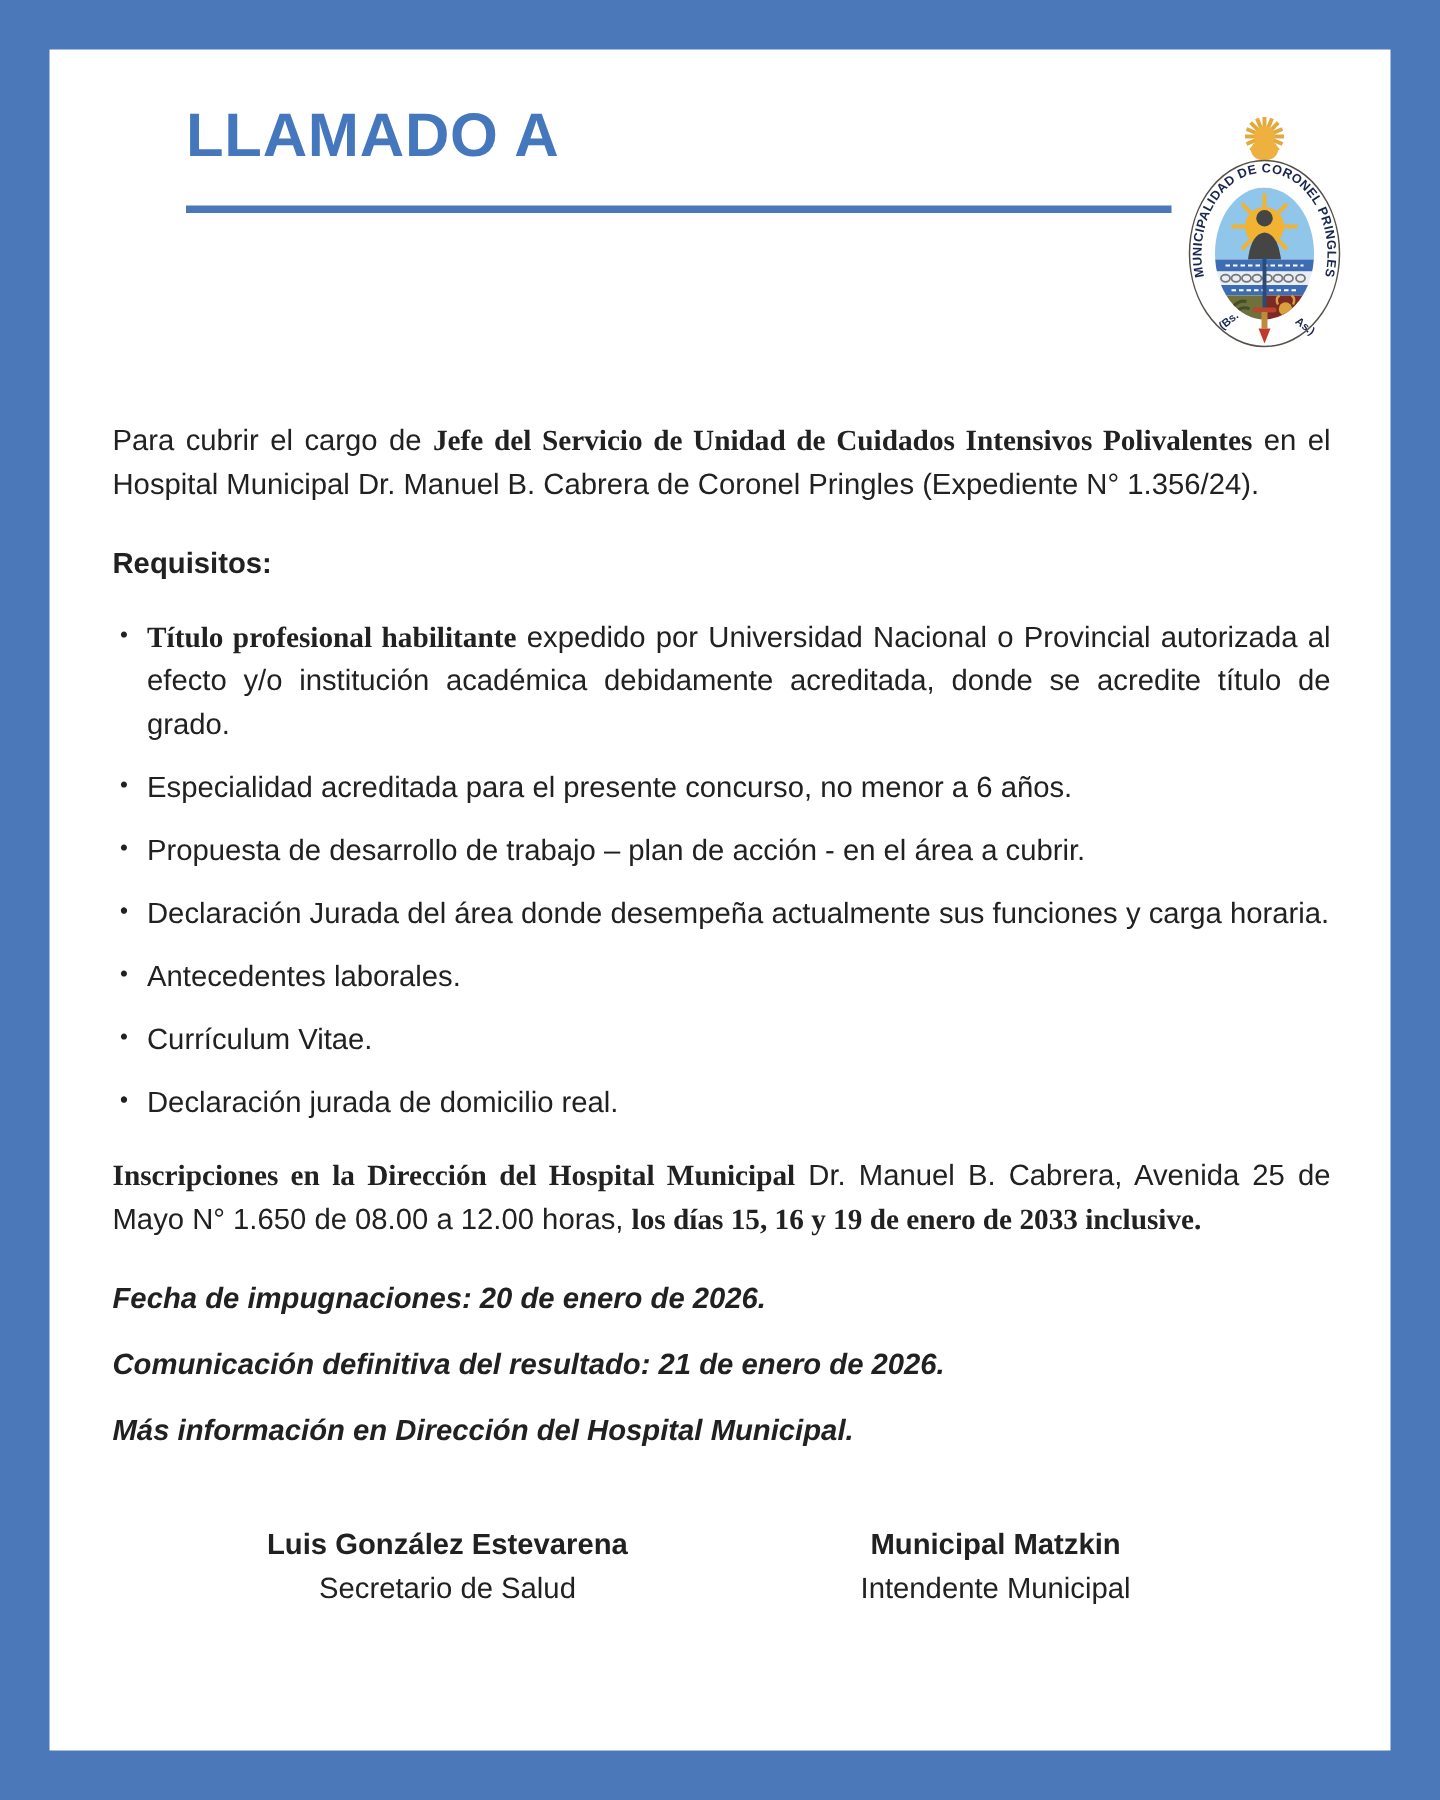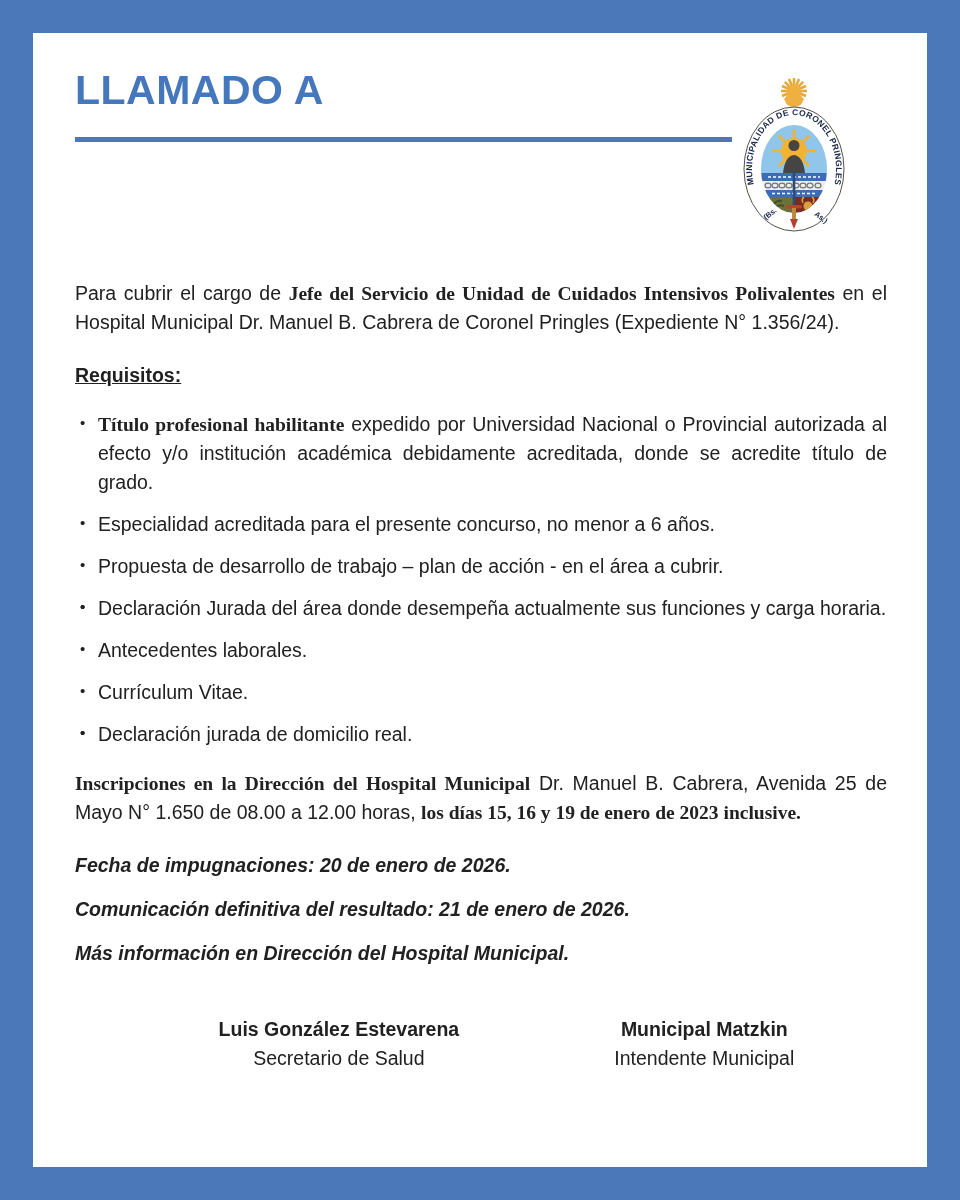--- a/index.html
+++ b/index.html
@@ -14,21 +14,21 @@
     left:33px;top:33px;right:33px;bottom:33px;
     background:#ffffff;
     padding:0 40px;
     box-sizing:border-box;
     color:#212121;
     overflow:hidden;
   }
   
   .header{
     display:flex;
-    justify-content:flex-start;
+    justify-content:flex-end;
     align-items:flex-start;
     margin-top:34px;
   }
   .title-block{
     color:#4577bd;
     font-weight:bold;
     font-size:41px;
     line-height:46px;
     letter-spacing:0.5px;
     margin-left:2px;
@@ -50,21 +50,20 @@
     font-size:19.5px;
     line-height:29px;
     text-align:justify;
     margin-left:2px;
   }
   .intro{margin-top:36px;}
   b, .b{font-weight:bold;font-family:Liberation Serif, serif;}
   .heading{
     font-weight:bold;
     margin-top:24px;
-    text-decoration:underline;
   }
   ul.reqs{
     list-style:none;
     margin:20px 0 0 0;
     padding:0;
   }
   ul.reqs li{
     position:relative;
     padding-left:23px;
     margin-bottom:13px;
@@ -78,21 +77,21 @@
   .inscriptions{margin-top:20px;}
   .date-line{
     font-weight:bold;
     margin-top:8px;
     line-height:36px;
     font-style:italic;
   }
   
   .signatures{
     display:flex;
-    justify-content:flex-end;
+    justify-content:center;
     margin-top:44px;
     text-align:center;
   }
   .sig{width:45%;}
   .sig .name{font-weight:bold;font-size:19.5px;line-height:29px;}
   .sig .role{font-size:19.5px;line-height:29px;}
 </style>
 </head>
 <body>
 
@@ -191,21 +190,21 @@
       <li><span class="bullet">•</span><b></b><span>Especialidad acreditada para el presente concurso, no menor a 6 años.</span></li>
       <li><span class="bullet">•</span><b></b><span>Propuesta de desarrollo de trabajo – plan de acción  - en el área a cubrir.</span></li>
       <li><span class="bullet">•</span><b></b></li>
       <li><span class="bullet">•</span><b></b><span>Declaración Jurada del área donde desempeña actualmente sus funciones y carga horaria.</span></li>
       <li><span class="bullet">•</span><b></b><span>Antecedentes laborales.</span></li>
       <li><span class="bullet">•</span><b></b><span>Currículum Vitae.</span></li>
       <li><span class="bullet">•</span><b></b></li>
       <li><span class="bullet">•</span><b></b><span>Declaración jurada de domicilio real.</span></li>
     </ul>
 
-    <p class="inscriptions"><b>Inscripciones en la Dirección del Hospital Municipal</b><span> Dr. Manuel B. Cabrera, Avenida 25 de Mayo N° 1.650 de 08.00 a 12.00 horas, </span><b>los días 15, 16 y 19 de enero de 2023 inclusive.</b></p>
+    <p class="inscriptions"><b>Inscripciones en la Dirección del Hospital Municipal</b><span> Dr. Manuel B. Cabrera, Avenida 25 de Mayo N° 1.650 de 08.00 a 12.00 horas, </span><b>los días 15, 16 y 19 de enero de 2033 inclusive.</b></p>
 
     <div class="date-line">Fecha de impugnaciones: 20 de enero de 2026.</div>
     <div class="date-line">Comunicación definitiva del resultado: 21 de enero de 2026.</div>
     <div class="date-line">Más información en Dirección del Hospital Municipal.</div>
 
     <div class="signatures">
       <div class="sig">
         <div class="name">Luis González Estevarena</div>
         <div class="role">Secretario de Salud</div>
       </div>

